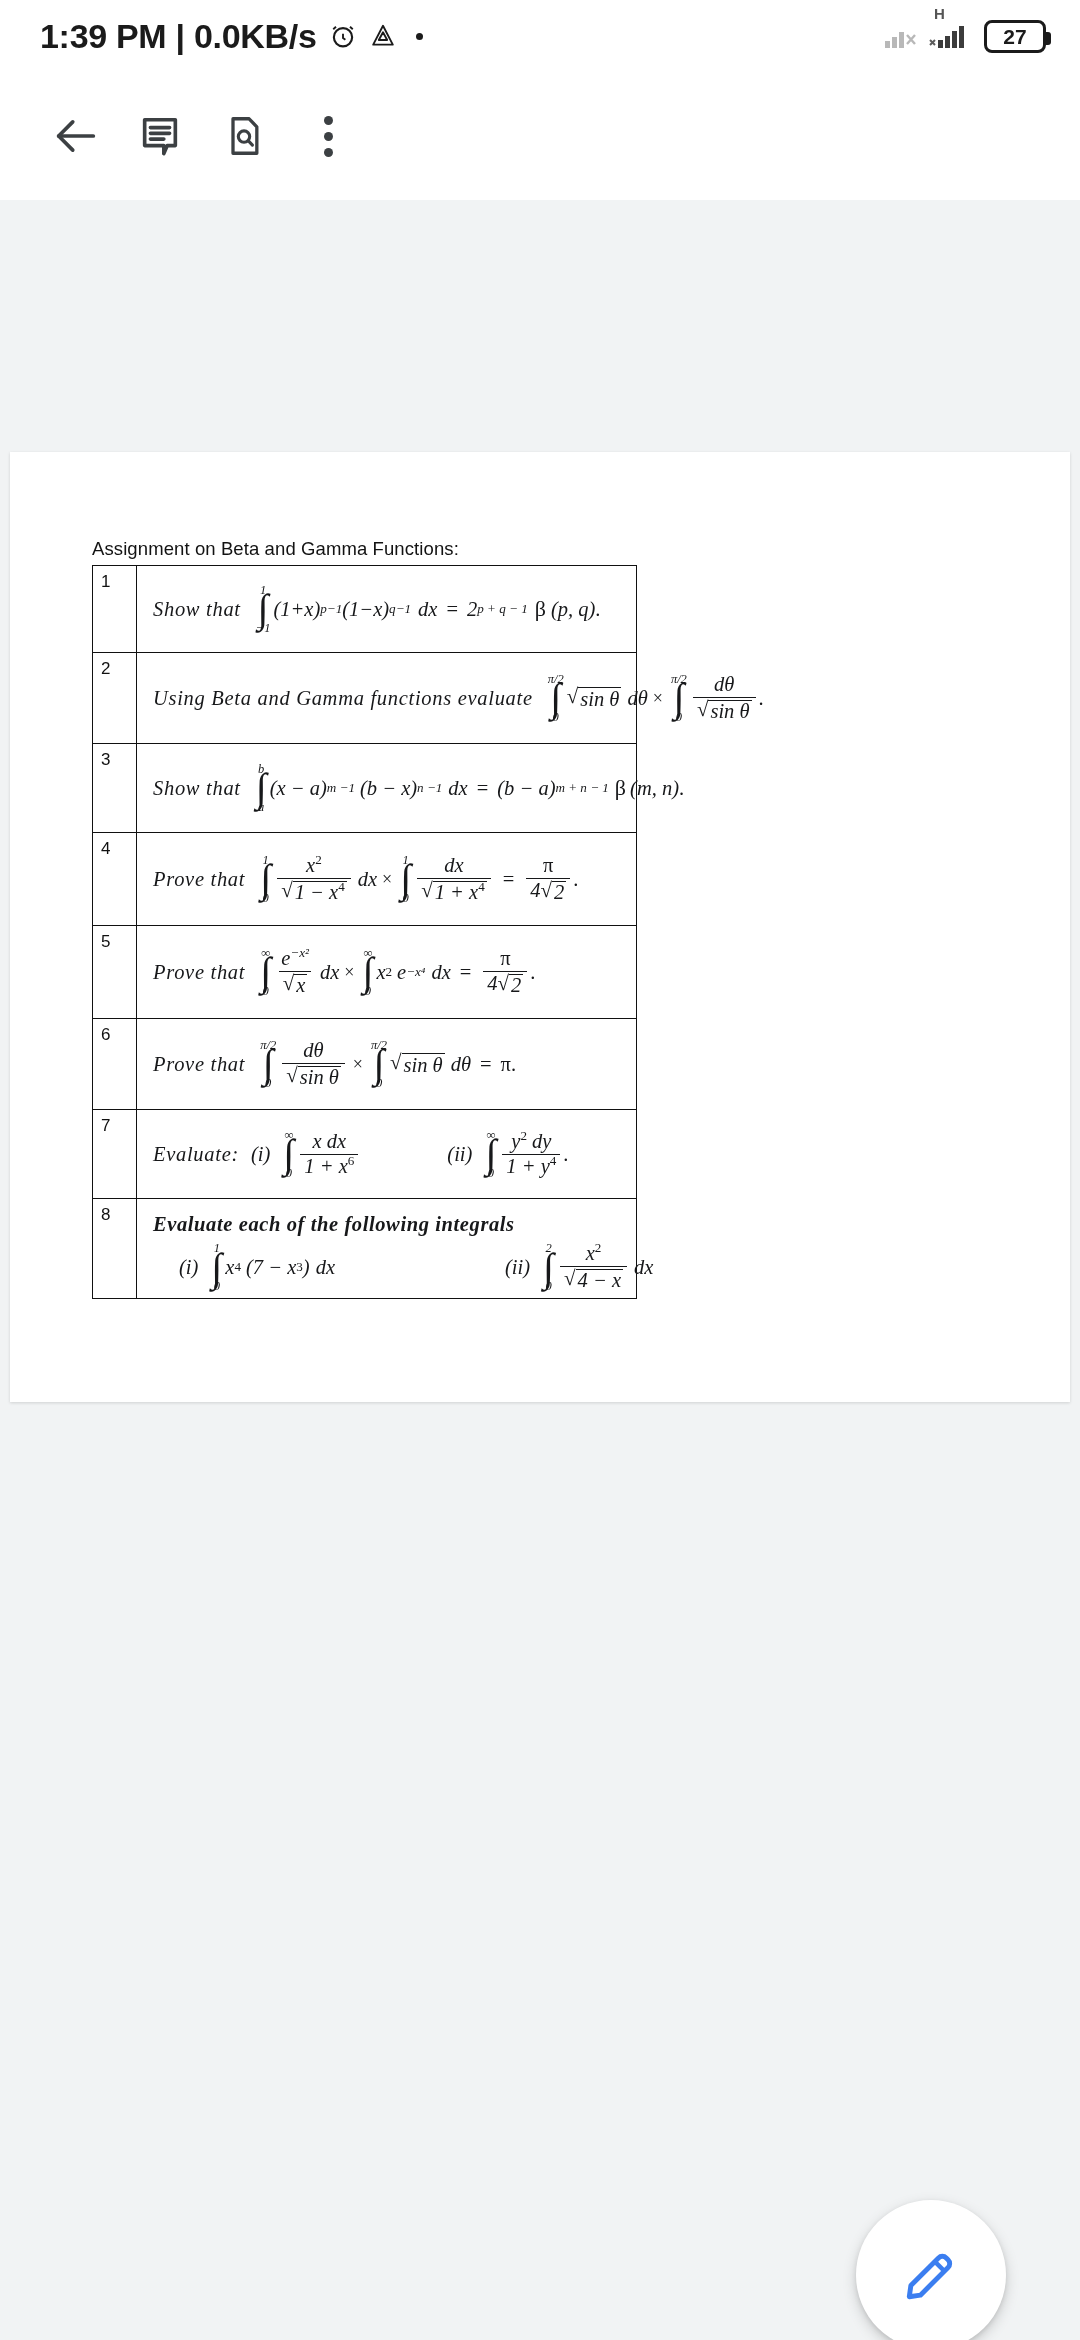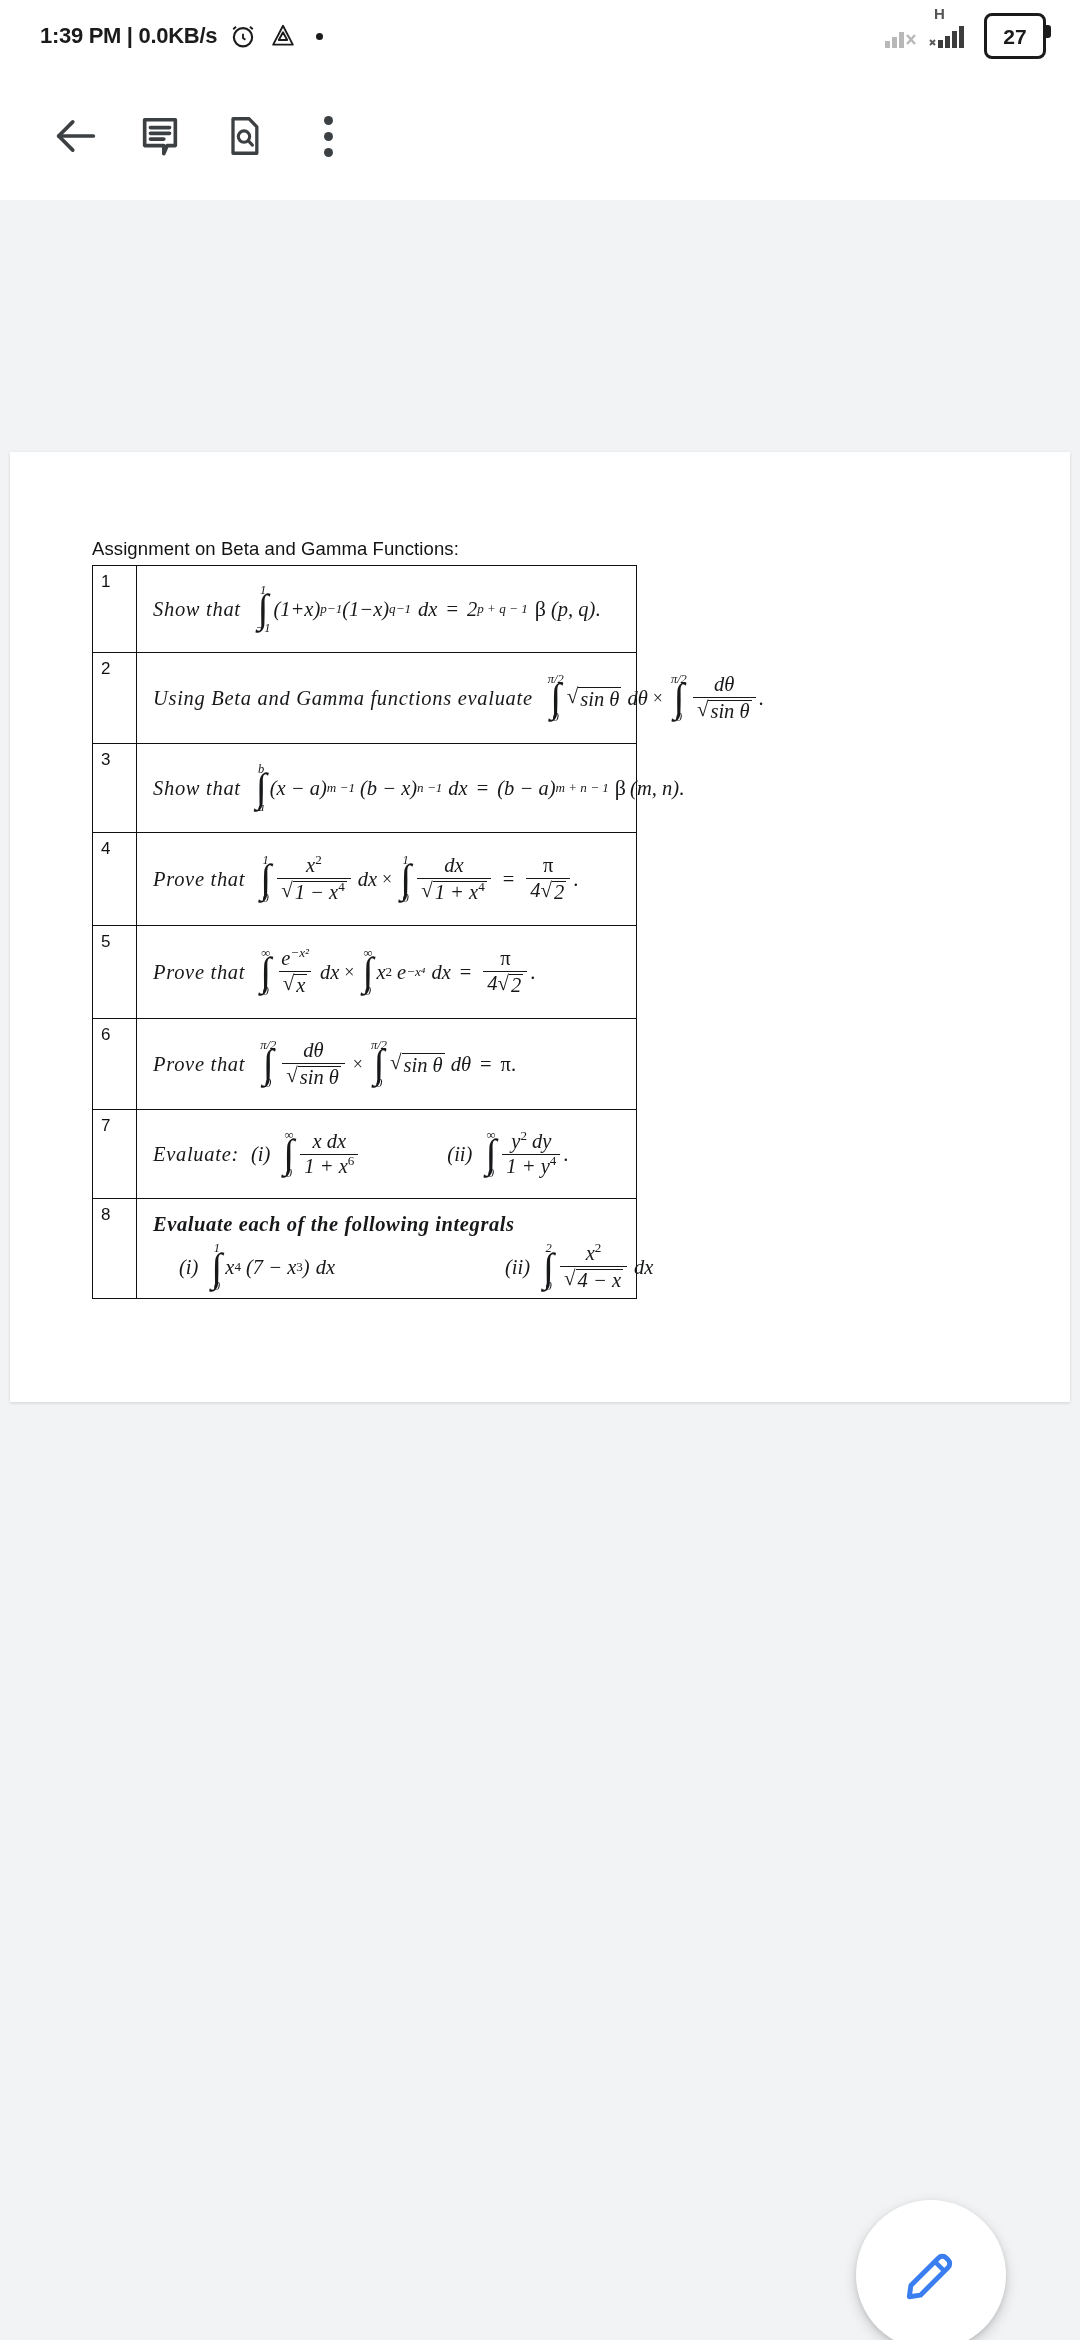--- a/index.html
+++ b/index.html
@@ -15,37 +15,37 @@
     height: 72px;
     display: flex; align-items: center;
     justify-content: space-between;
     padding: 0 34px 0 40px;
     background: #ffffff;
   }
   .status-left {
     display: flex; align-items: center; gap: 11px;
   }
   .status-clock {
-    font-size: 22px; font-weight: bold; color: #1b1b1b;
+    font-size: 34px; font-weight: bold; color: #1b1b1b;
     letter-spacing: -0.3px; white-space: nowrap;
   }
   .status-icon { display: inline-flex; align-items: center; }
   .dot-small {
     width: 7px; height: 7px; border-radius: 50%;
     background: #1b1b1b; display: inline-block; margin-left: 8px;
   }
   .status-right { display: flex; align-items: center; gap: 9px; }
   .signal-stack { position: relative; display: inline-flex; align-items: flex-end; }
   .h-label {
     position: absolute; top: -16px; left: 7px;
     font-size: 15px; font-weight: bold; color: #555;
     letter-spacing: -0.5px;
   }
   .battery {
-    width: 62px; height: 46px;
+    width: 62px; height: 33px;
     border: 3px solid #1b1b1b; border-radius: 8px;
     display: flex; align-items: center; justify-content: center;
     position: relative; margin-left: 4px;
   }
   .battery::after {
     content: ""; position: absolute; right: -8px; top: 9px;
     width: 5px; height: 13px; background: #1b1b1b;
     border-radius: 0 3px 3px 0;
   }
   .battery-text {

